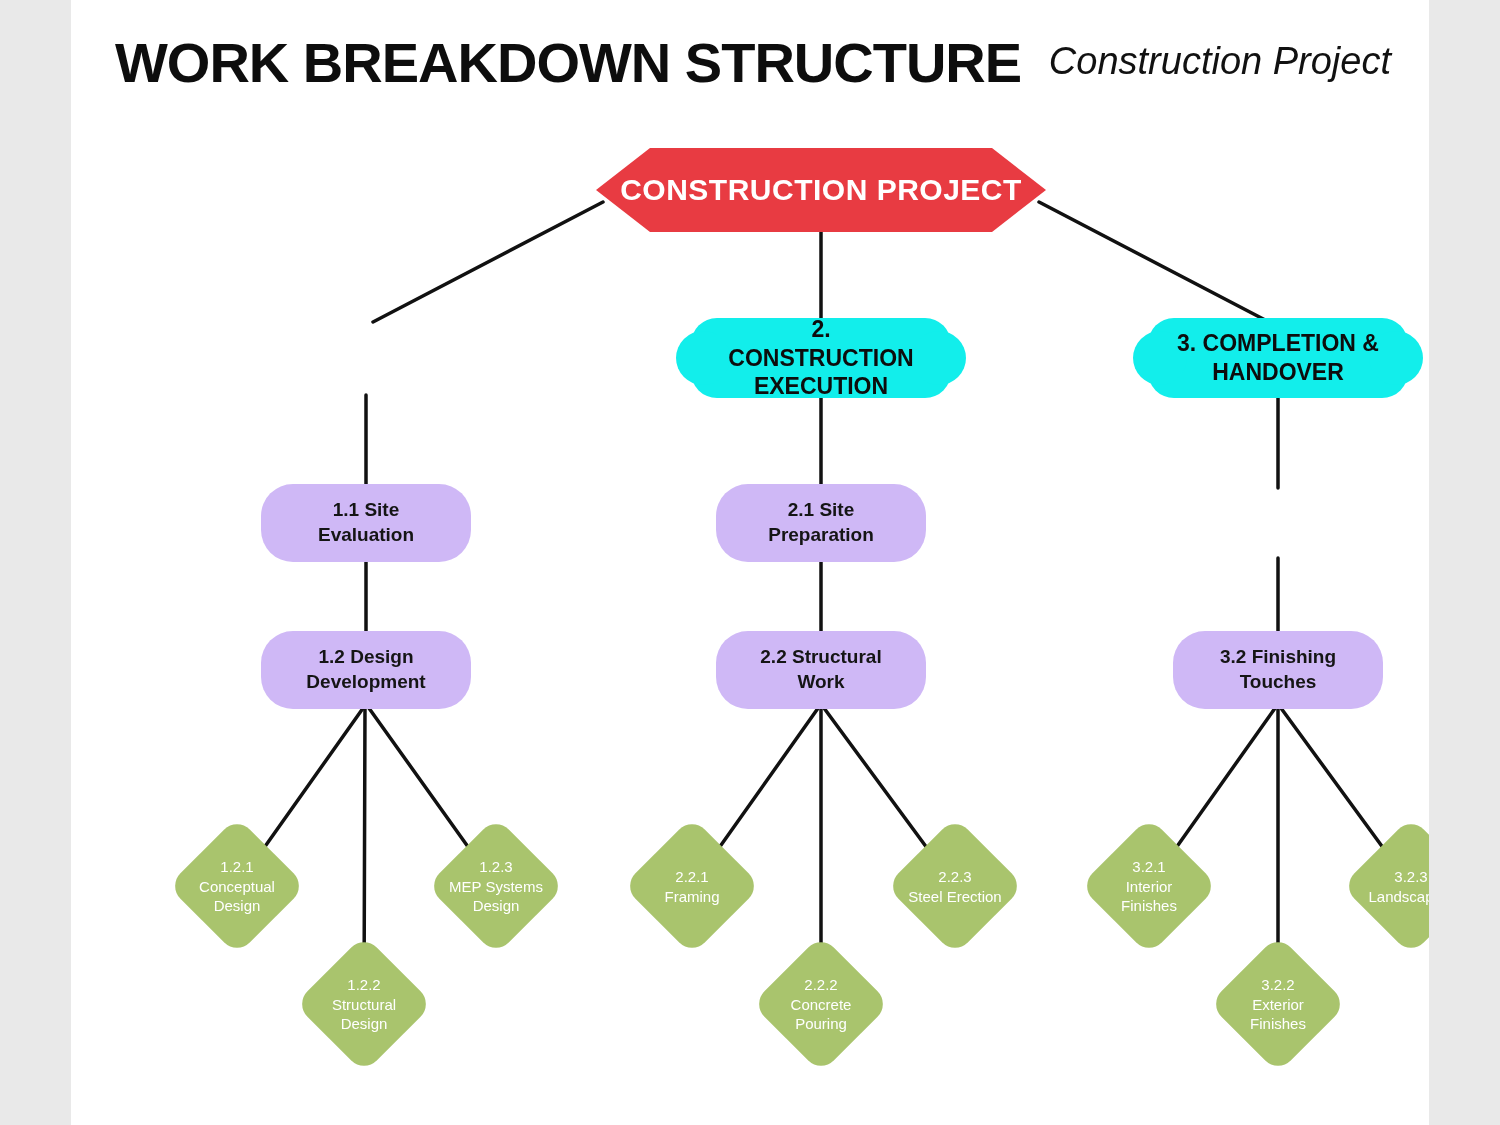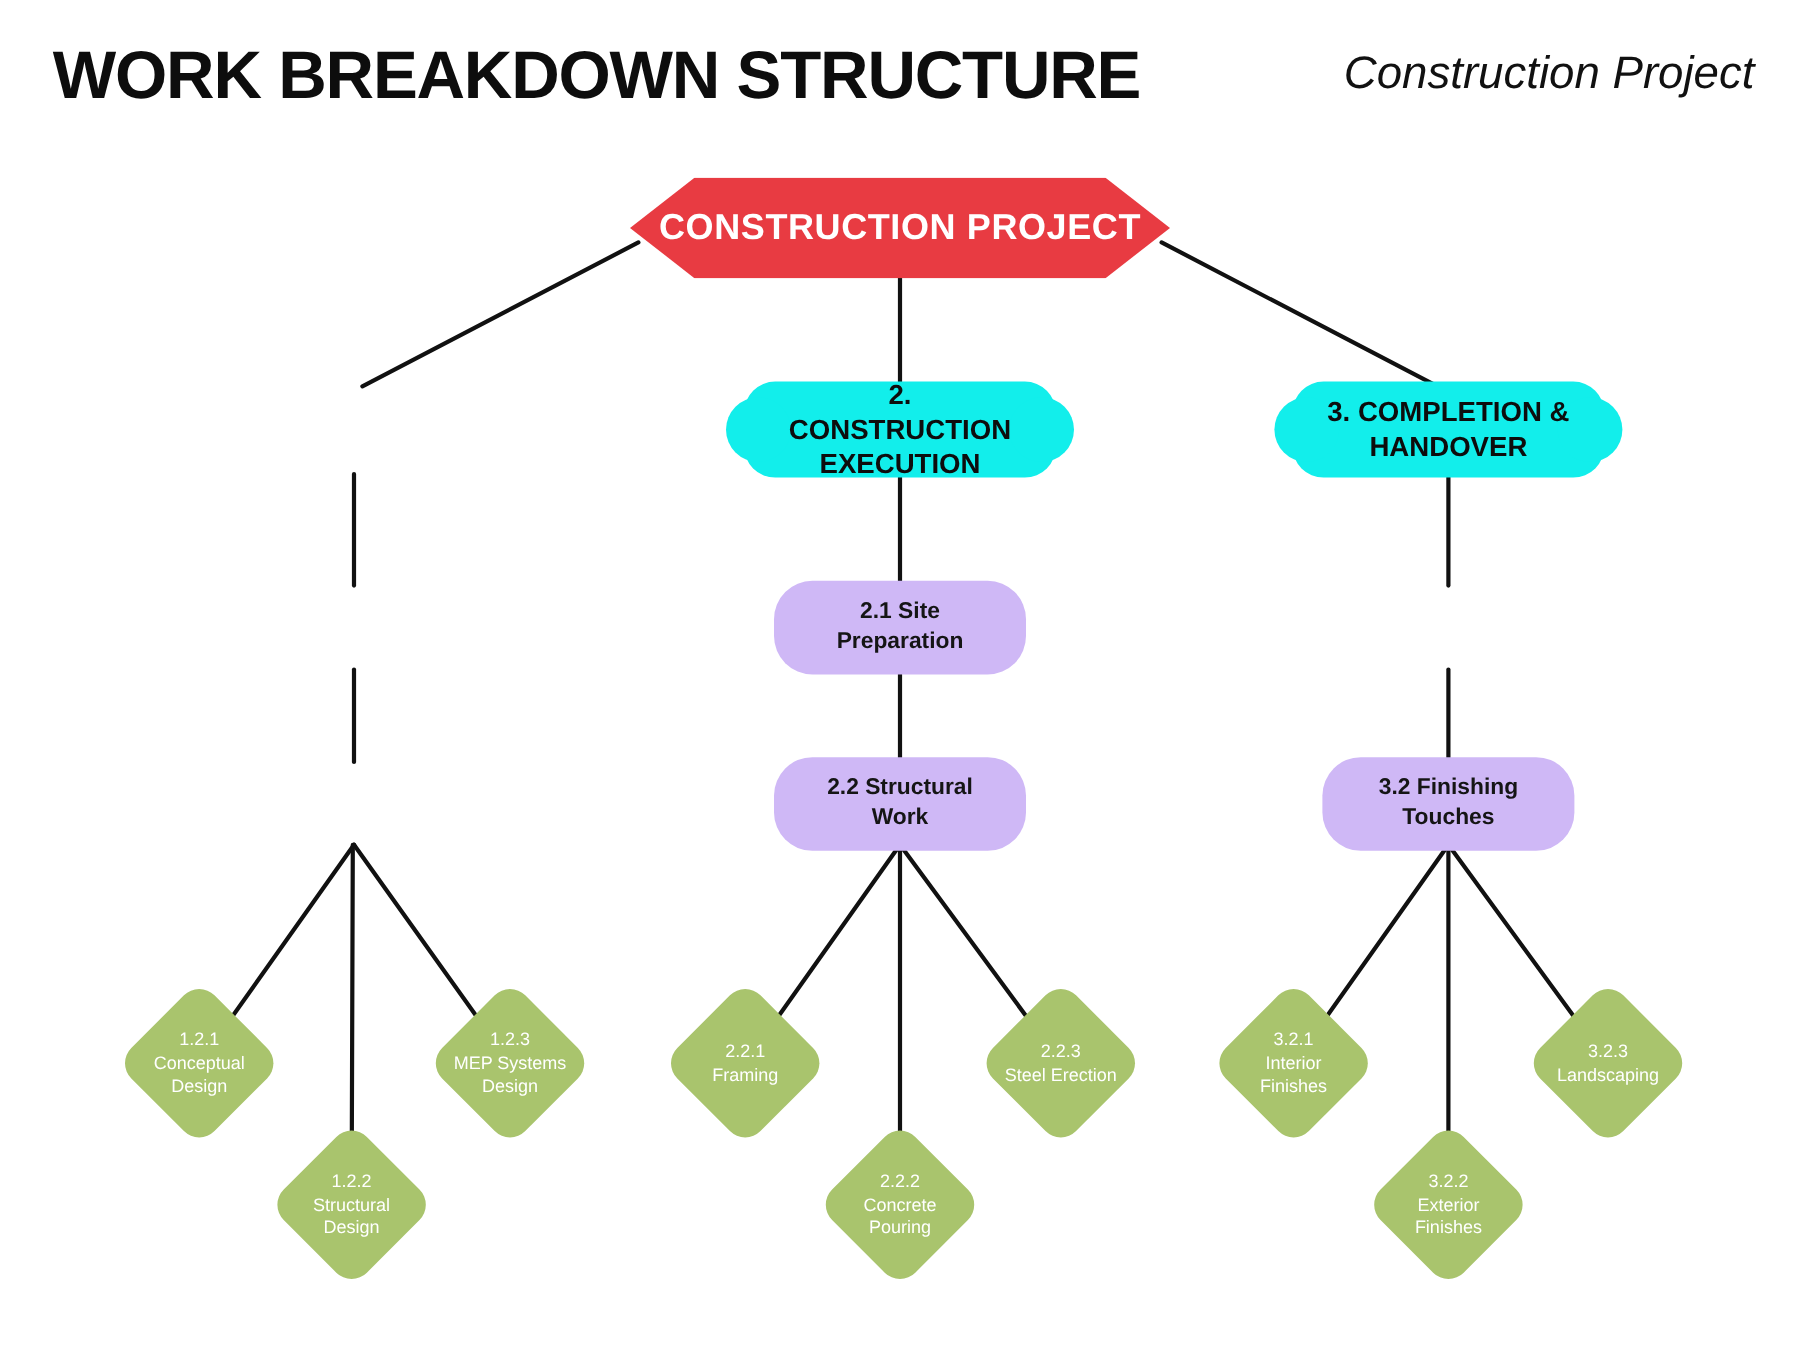--- a/index.html
+++ b/index.html
@@ -1,17 +1,17 @@
 <!DOCTYPE html>
 <html style="--background: #FFFFFF; --root: #E83B42; --level1: #12EEEB; --level2: #CFB8F6; --level3: #A9C46D; --line: #111111;"><head>
 <meta charset="utf-8">
 <style>
   html,body{margin:0;padding:0;background:#e9e9e9;}
   .canvas{
-    position:relative;width:1500px;height:1125px;margin:0 auto;
+    position:relative;width:1358px;height:1125px;margin:0 auto;
     background:var(--background,#ffffff);
     font-family:"Liberation Sans","DejaVu Sans",sans-serif;
     overflow:hidden;
   }
   .page-title{
     position:absolute;left:44px;top:30px;
     font-size:56px;font-weight:900;letter-spacing:-1px;color:#0d0d0d;
     white-space:nowrap;
   }
   .page-subtitle{
@@ -104,20 +104,26 @@
     <line x1="750" y1="704" x2="884" y2="886"></line>
     <line x1="1207" y1="704" x2="1078" y2="886"></line>
     <line x1="1207" y1="704" x2="1207" y2="1004"></line>
     <line x1="1207" y1="704" x2="1340" y2="886"></line>
   </svg>
 
   <div class="node root-node">
     <span>CONSTRUCTION PROJECT</span>
   </div>
 
+  <div class="node task-node col1 row-t1">
+    <span>1.1 Site Evaluation</span>
+  </div>
+  <div class="node task-node col1 row-t2">
+    <span>1.2 Design Development</span>
+  </div>
   <div class="diamond" style="left:117px;top:837px;">
     <div class="dlabel">
       <span class="dcode">1.2.1</span>
       <span class="dname">Conceptual Design</span>
     </div>
   </div>
   <div class="diamond" style="left:244px;top:955px;">
     <div class="dlabel">
       <span class="dcode">1.2.2</span>
       <span class="dname">Structural Design</span>

